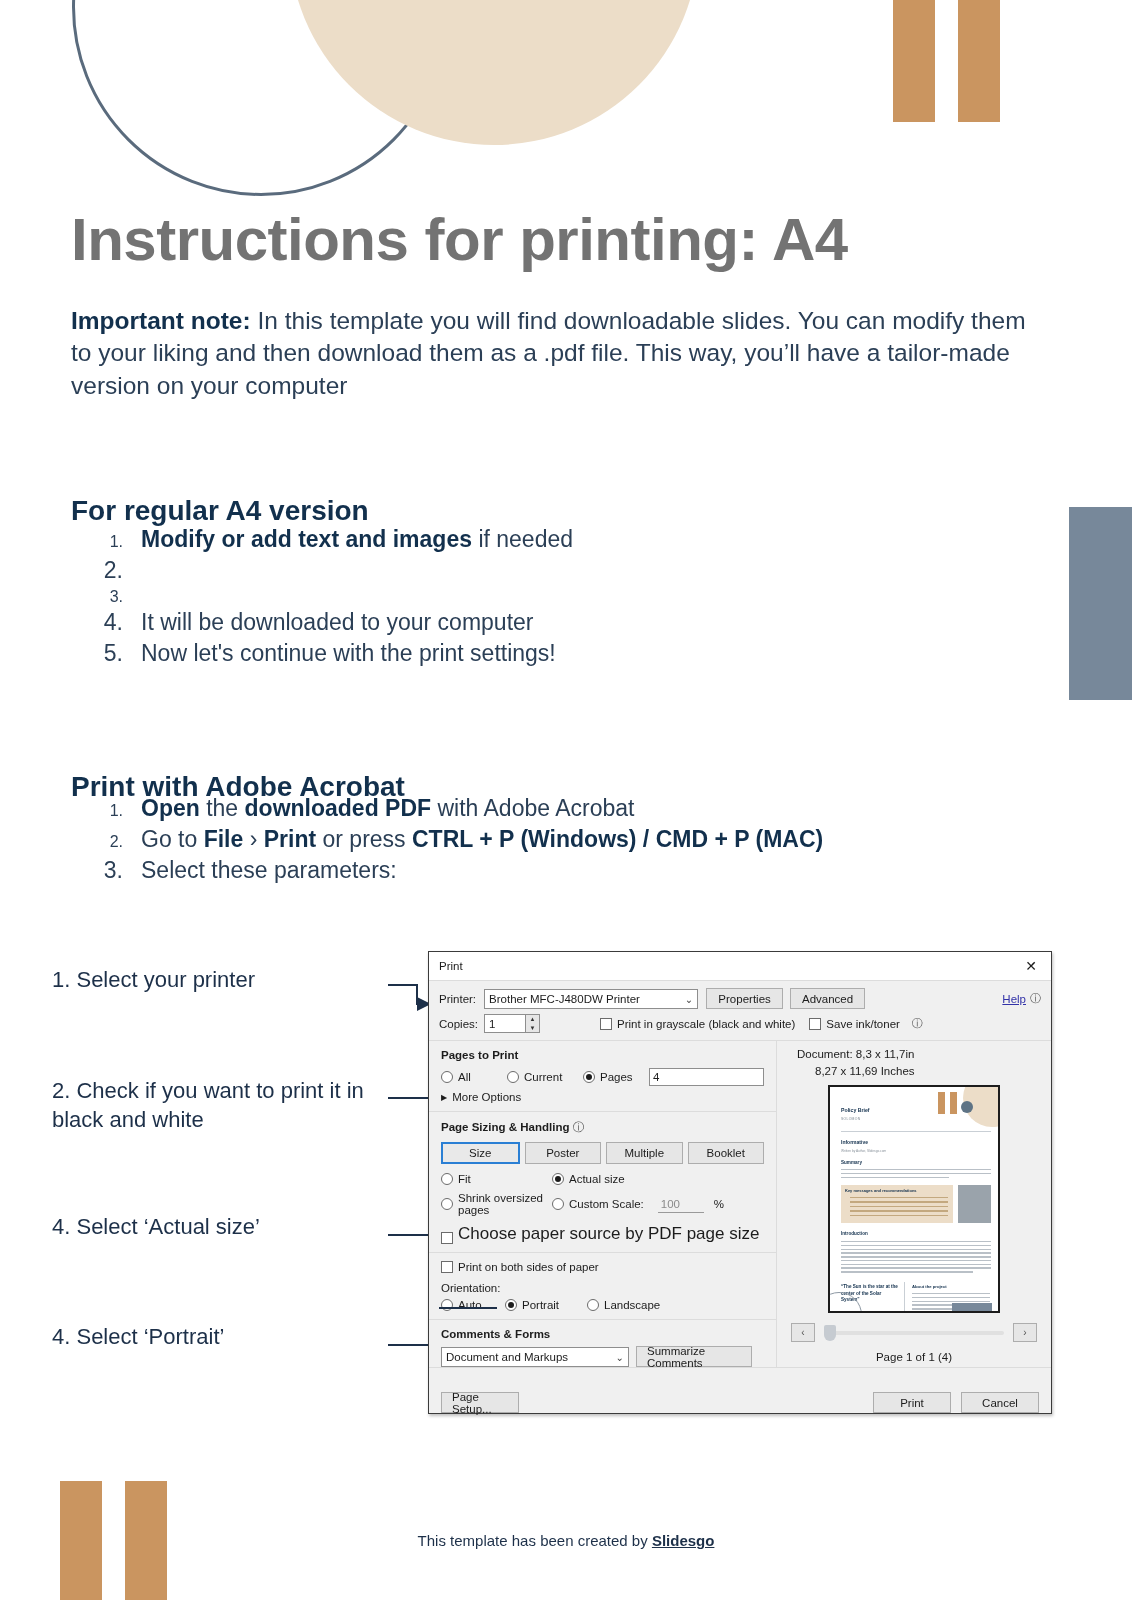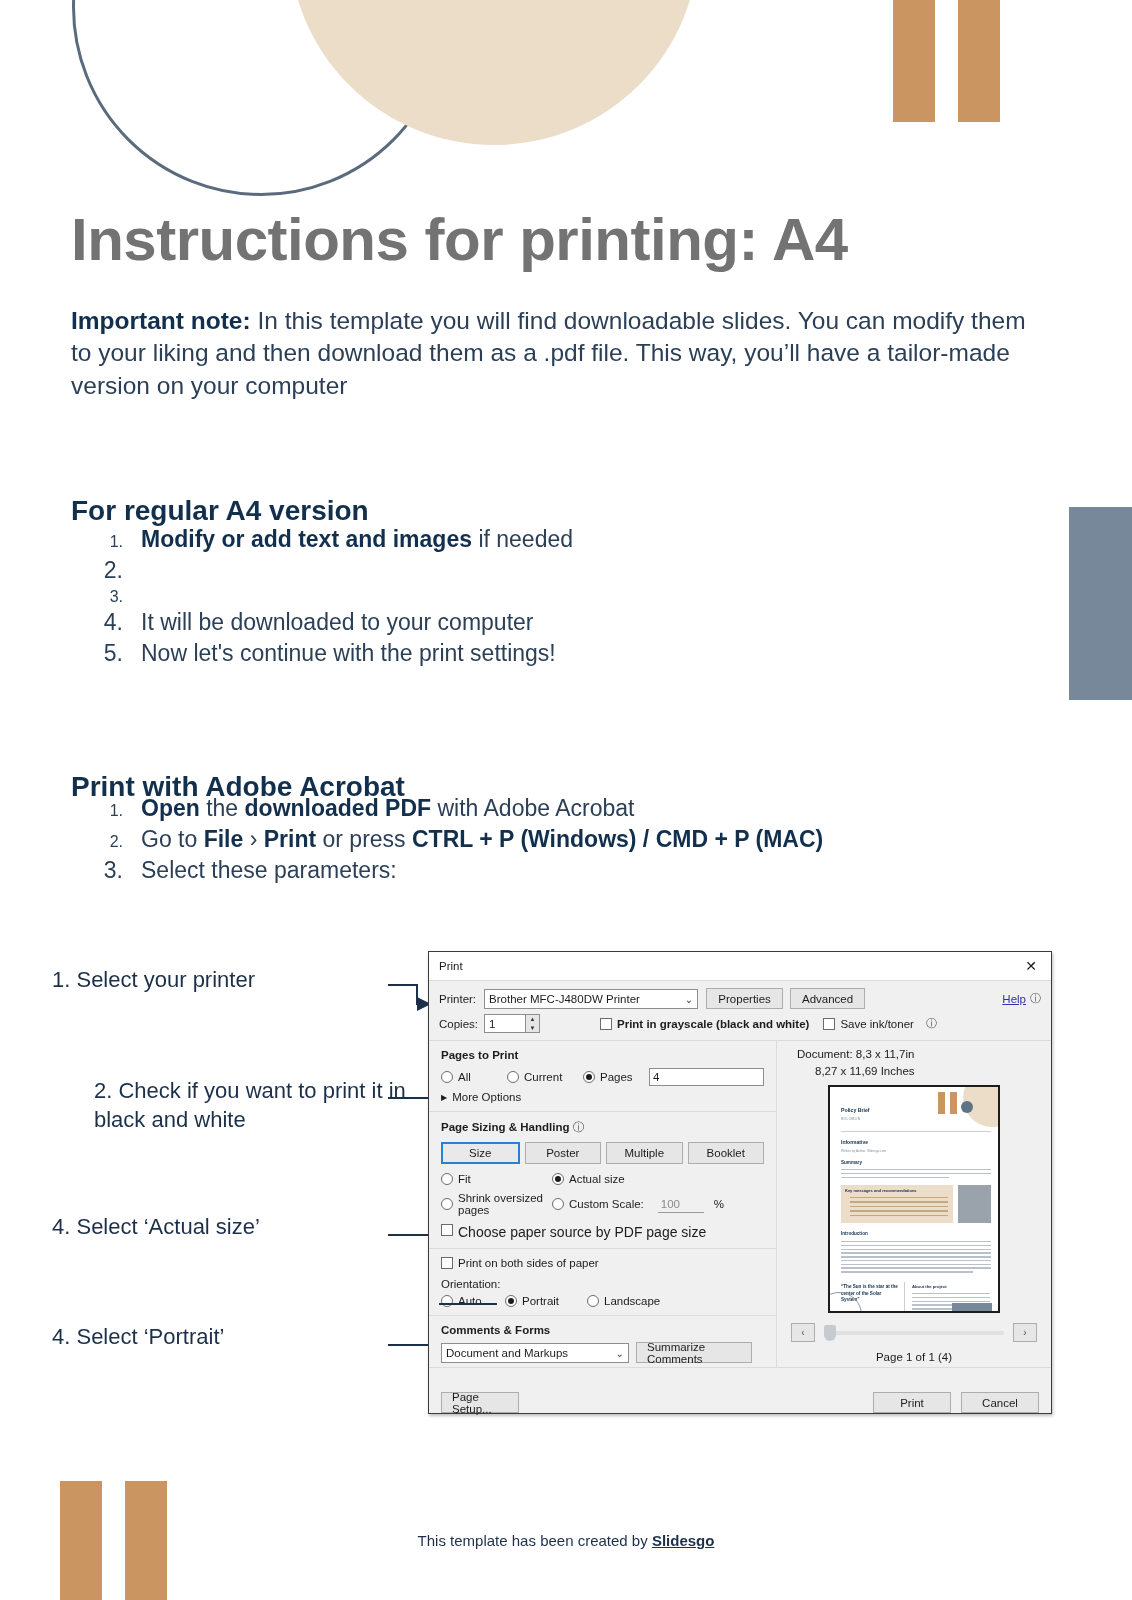--- a/index.html
+++ b/index.html
@@ -57,21 +57,21 @@
   .olist li .txt{flex:1 1 auto;}
   .olist li .txt b{font-weight:bold;color:#12304d;}
   #list-regular{left:71px;top:524px;width:640px;}
   #list-acrobat{left:71px;top:793px;width:900px;}
 
   
   .callout{
     position:absolute;font-size:22px;line-height:1.32;color:#1d3049;
   }
   #callout-1{left:52px;top:965px;width:330px;}
-  #callout-2{left:52px;top:1076px;width:340px;margin-left:42px;}
+  #callout-2{left:52px;top:1076px;width:340px;}
   #callout-3{left:52px;top:1212px;width:330px;}
   #callout-4{left:52px;top:1322px;width:330px;}
 
   
   #connectors{position:absolute;left:0;top:0;width:1132px;height:1600px;pointer-events:none;}
 
   
   #footer-credit{
     position:absolute;left:0;top:1532px;width:1132px;text-align:center;
     font-size:15px;color:#1d3049;
@@ -123,21 +123,21 @@
   #copies-input{
     width:42px;height:19px;background:#fff;border:1px solid #8e8e8e;
     box-sizing:border-box;margin-left:6px;font-size:11.5px;padding-left:4px;
     display:flex;align-items:center;
   }
   #copies-spin{
     width:14px;height:19px;border:1px solid #8e8e8e;border-left:none;
     box-sizing:border-box;background:#e6e6e6;display:flex;flex-direction:column;
   }
   #copies-spin span{flex:1;font-size:6px;line-height:8px;text-align:center;color:#333;}
-  #grayscale-wrap{margin-left:60px;display:flex;align-items:flex-end;font-weight:bold;}
+  #grayscale-wrap{margin-left:60px;display:flex;align-items:flex-end;}
   #saveink-wrap{margin-left:14px;display:flex;align-items:center;}
   .cb{
     width:12px;height:12px;border:1px solid #6b6b6b;background:#fff;
     display:inline-block;box-sizing:border-box;margin-right:5px;flex:0 0 auto;
   }
   .cbtext{font-size:11.5px;}
   #info-icon-1{margin-left:12px;font-size:11px;color:#555;}
 
   
   #dlg-main{display:flex;border-top:1px solid #dcdcdc;height:326px;}
@@ -176,21 +176,21 @@
   #fit-row{display:flex;align-items:center;margin-bottom:7px;}
   #opt-fit{width:107px;}
   #shrink-row{display:flex;align-items:center;margin-bottom:8px;}
   #opt-shrink{width:107px;}
   #scale-input{
     width:46px;height:17px;border:none;border-bottom:1px solid #9a9a9a;
     background:#f0f0f0;font-size:11.5px;color:#8b8b8b;margin-left:10px;
     display:flex;align-items:center;padding-left:3px;box-sizing:border-box;
   }
   #pct-sign{font-size:11.5px;margin-left:10px;}
-  #paper-source-row{display:flex;align-items:flex-start;font-size:14px;}
+  #paper-source-row{display:flex;align-items:flex-end;font-size:17px;}
 
   #orient-group{padding:8px 12px;border-bottom:1px solid #dcdcdc;}
   #both-sides-row{display:flex;align-items:center;font-size:11.5px;margin-bottom:9px;}
   #orient-label{font-size:11.5px;margin-bottom:5px;}
   #orient-row{display:flex;align-items:center;}
   #opt-auto{width:60px;position:relative;color:#1c1c1c;}
   #opt-auto .strike{
     position:absolute;left:-2px;top:8px;width:58px;height:2px;background:#1d3049;
   }
   #opt-portrait{width:78px;}

